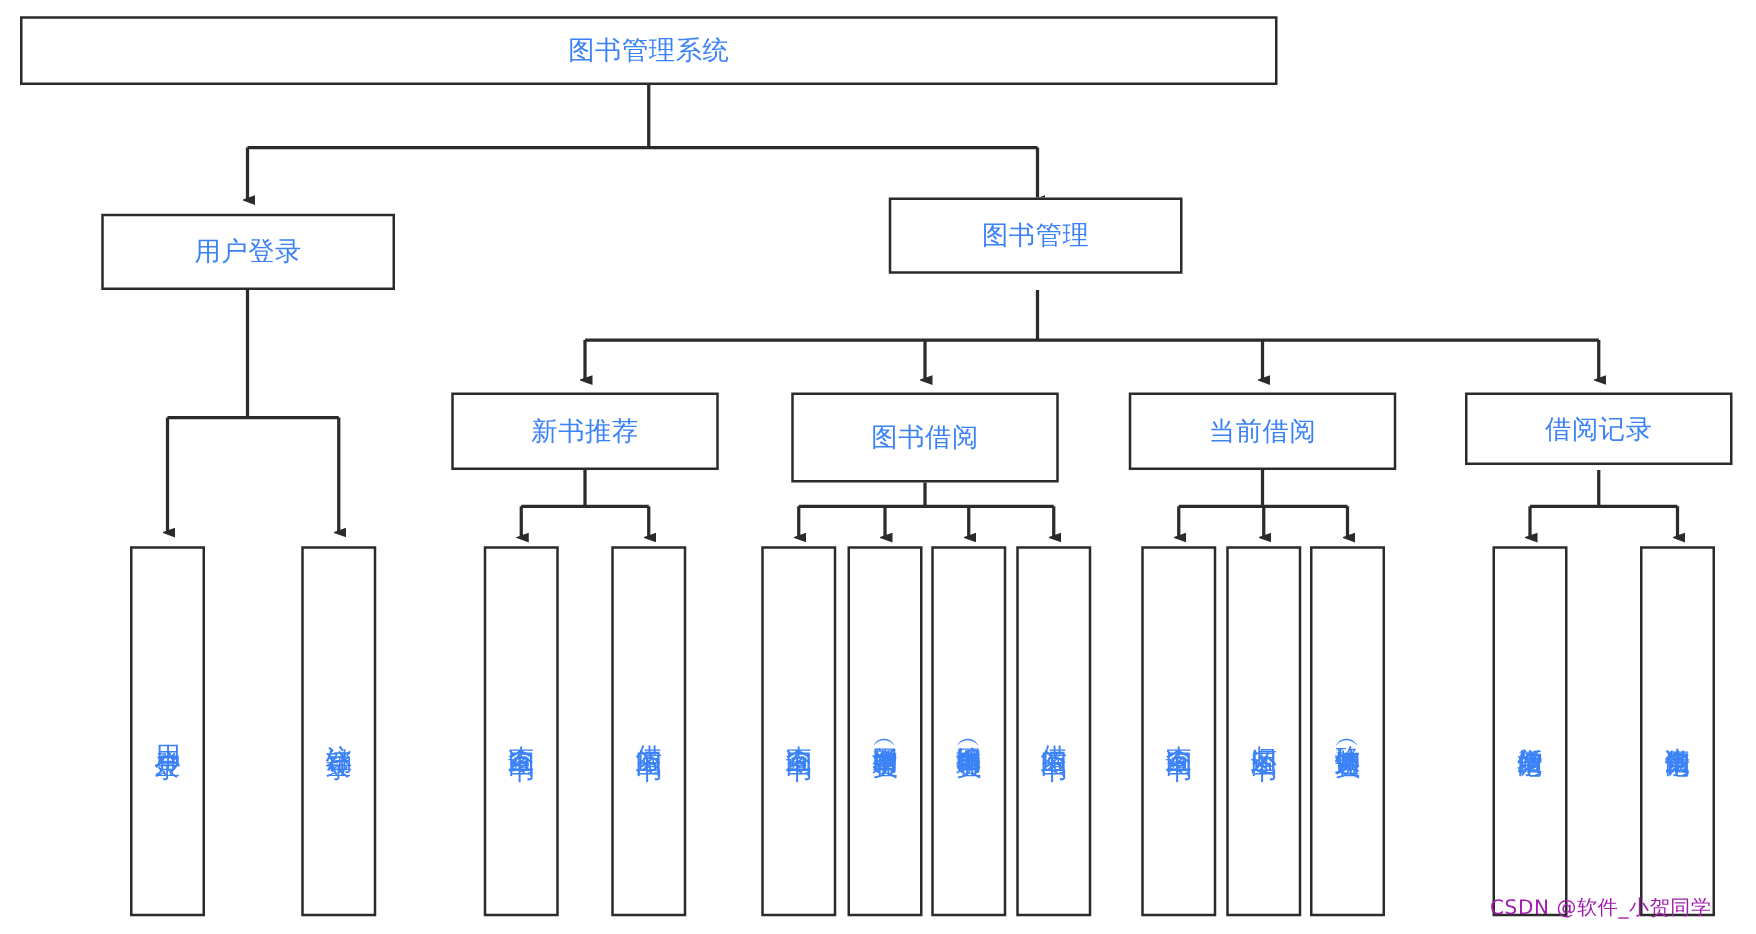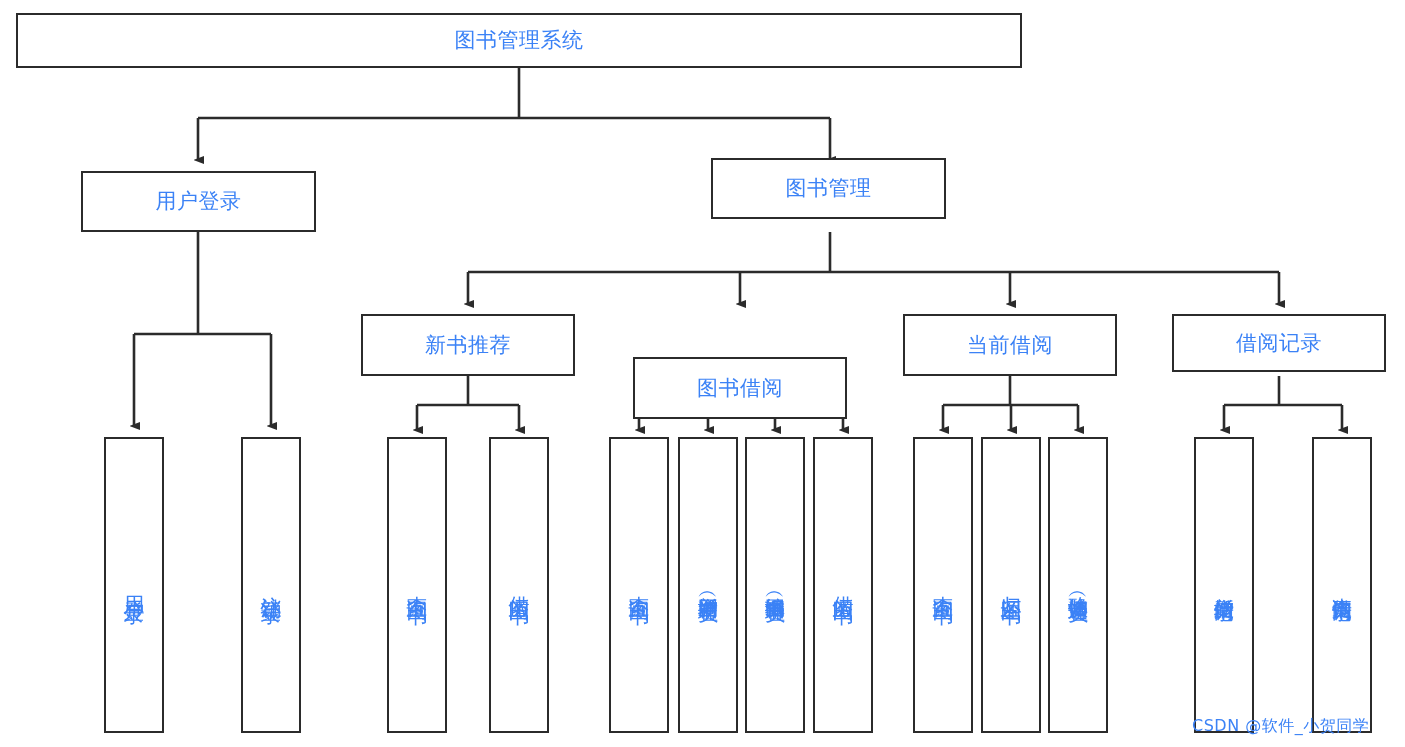--- a/index.html
+++ b/index.html
@@ -52,21 +52,21 @@
     font-size: 21px;
     letter-spacing: 3px;
     line-height: 1.05;
   }
   .vertical.tight .node-label {
     letter-spacing: 1px;
     font-size: 20px;
   }
   .watermark {
     position: absolute;
-    color: #3b82f6;
+    color: #a21caf;
     font-size: 16px;
     white-space: nowrap;
     letter-spacing: 0.5px;
     font-family: "DejaVu Sans", "Liberation Sans", sans-serif;
   }
 </style>
 </head>
 <body>
 
 <div id="diagram-root">
@@ -142,21 +142,21 @@
   </div>
 
   <div class="node-box horizontal" style="left:711px; top:158px; width:235px; height:61px;">
     <span class="node-label">图书管理</span>
   </div>
 
   <div class="node-box horizontal" style="left:361px; top:314px; width:214px; height:62px;justify-content:center;">
     <span class="node-label">新书推荐</span>
   </div>
 
-  <div class="node-box horizontal" style="left:633px; top:314px; width:214px; height:62px;margin-top:43px;">
+  <div class="node-box horizontal" style="left:633px; top:314px; width:214px; height:72px;">
     <span class="node-label">图书借阅</span>
   </div>
 
   <div class="node-box horizontal" style="left:903px; top:314px; width:214px; height:62px;">
     <span class="node-label">当前借阅</span>
   </div>
 
   <div class="node-box horizontal" style="left:1172px; top:314px; width:214px; height:58px;">
     <span class="node-label">借阅记录</span>
   </div>

